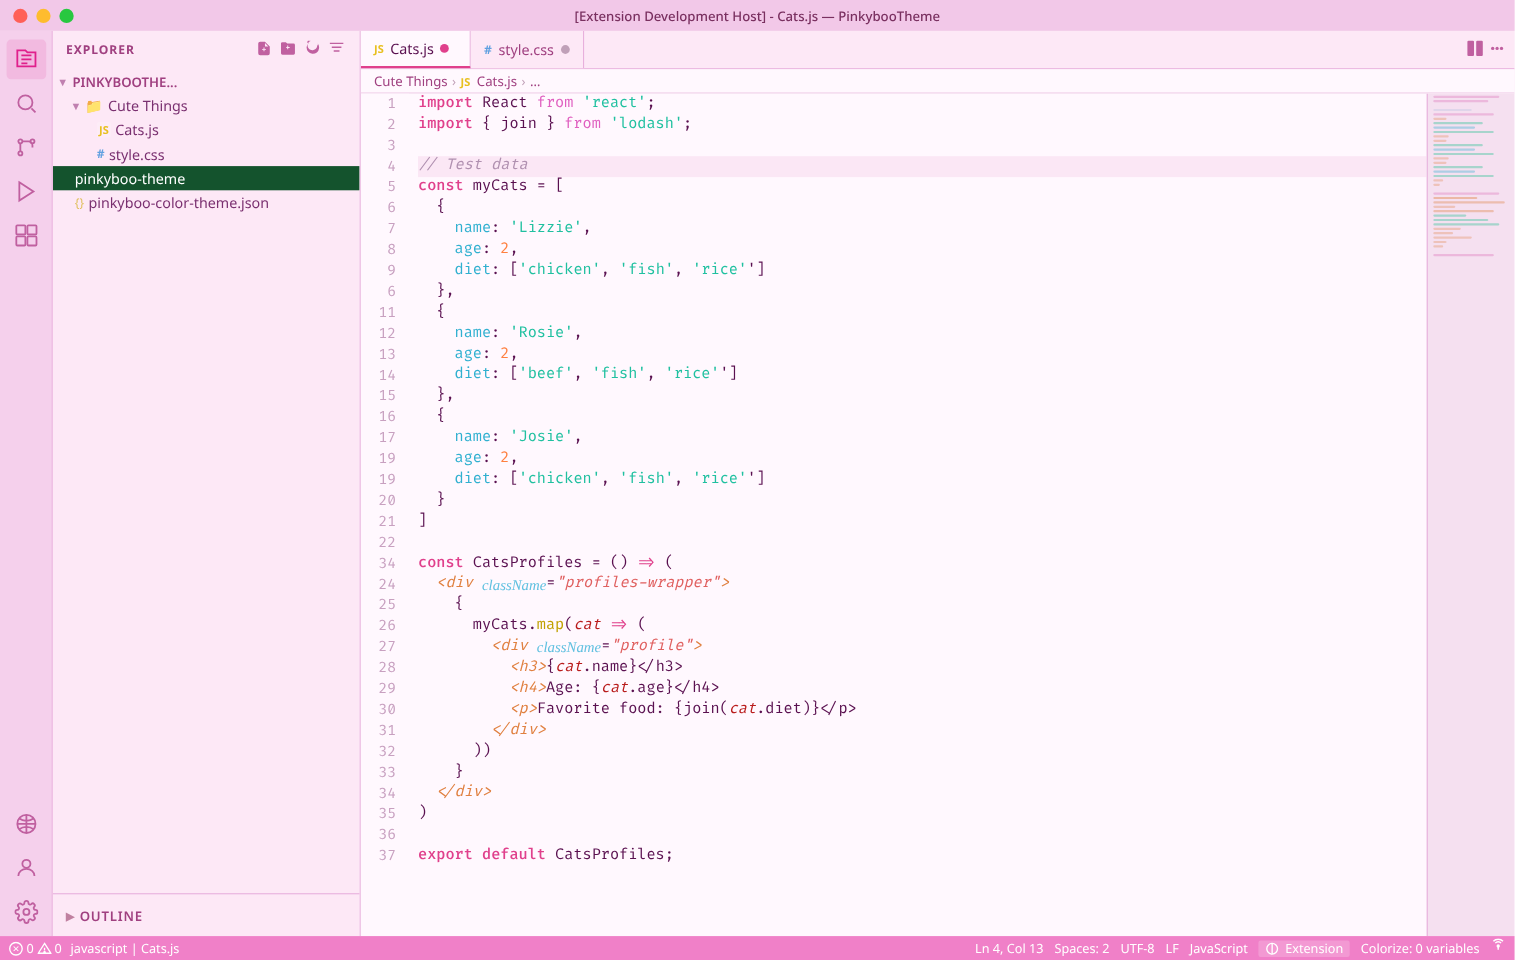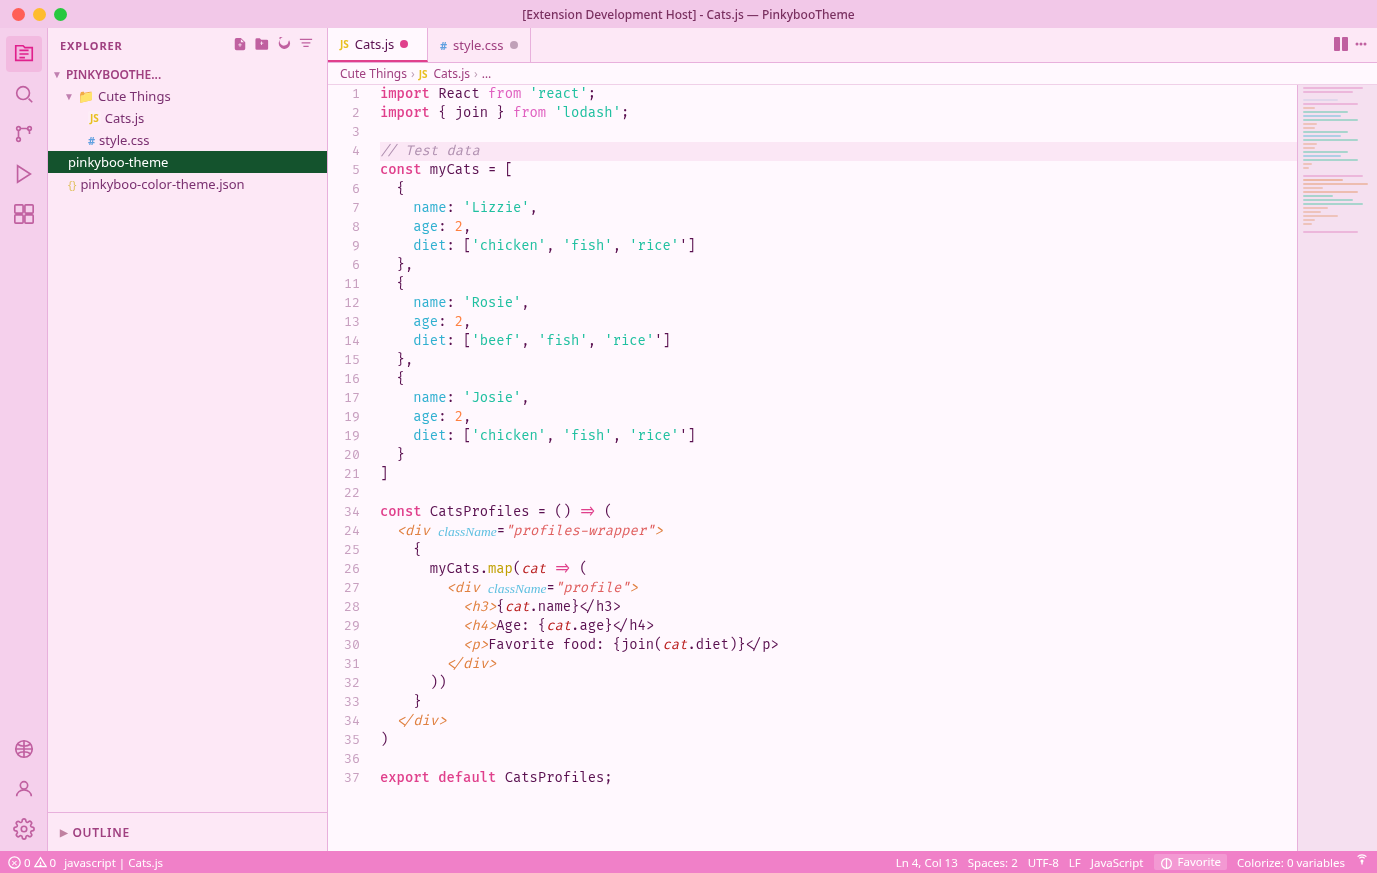--- a/index.html
+++ b/index.html
@@ -593,21 +593,21 @@
     <span class="status-item">Ln 4, Col 13</span>
     <span class="status-item">Spaces: 2</span>
     <span class="status-item">UTF-8</span>
     <span class="status-item">LF</span>
     <span class="status-item">JavaScript</span>
     <span class="status-item colorize-btn">
       <svg width="13" height="13" viewBox="0 0 16 16" fill="none" stroke="white" stroke-width="1.5" style="vertical-align:middle; margin-right:2px;">
           <circle cx="8" cy="8" r="6"></circle>
           <line x1="8" y1="2" x2="8" y2="14"></line>
         </svg>
-      <span>Favorite</span>
+      <span>Extension</span>
     </span>
     <span class="status-item">Colorize: 0 variables</span>
     <span class="status-item">
       <svg width="14" height="14" viewBox="0 0 16 16" fill="none" stroke="white" stroke-width="1.5">
           <path d="M5 5a4 4 0 0 1 6 0M3 3a7 7 0 0 1 10 0M8 8v4"></path>
           <circle cx="8" cy="8" r="1" fill="white"></circle>
         </svg>
     </span>
   </div>
 </div>

